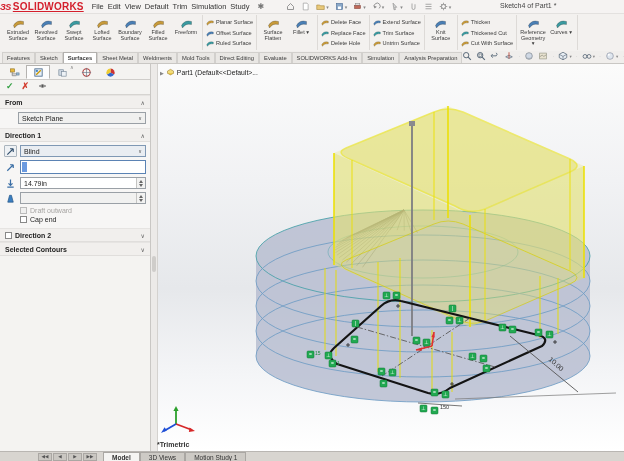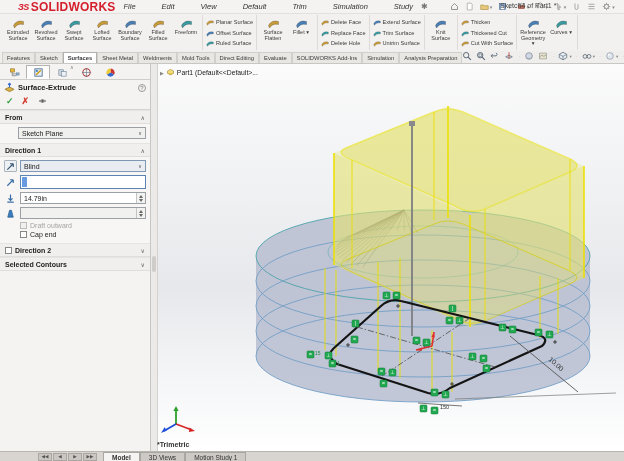--- a/index.html
+++ b/index.html
@@ -2,24 +2,24 @@
 <html><head>
 <meta charset="utf-8">
 <style>
   *{margin:0;padding:0;box-sizing:border-box;}
   html,body{width:624px;height:461px;overflow:hidden;}
   body{font-family:"Liberation Sans",sans-serif;position:relative;background:#fff;color:#222;-webkit-font-smoothing:antialiased;}
   #page{position:absolute;left:0;top:0;width:624px;height:461px;overflow:hidden;background:#fff;}
 
   
   .titlebar{position:absolute;left:0;top:0;width:624px;height:14px;background:#f5f3f2;border-bottom:1px solid #e3e1df;display:flex;align-items:center;font-size:7.5px;z-index:6;}
-  .logo{display:flex;align-items:center;margin:0 8px 0 18px;white-space:nowrap;}
+  .logo{display:flex;align-items:center;margin:0 8px 0 0;white-space:nowrap;}
   .logo .mark{color:#d41f2c;font-weight:bold;font-style:italic;font-size:9px;letter-spacing:-0.5px;margin-right:2px;}
-  .logo .word{color:#d41f2c;font-weight:bold;font-size:12px;letter-spacing:0.2px;}
-  .menus{display:flex;gap:26px;color:#333;font-style:italic;}
+  .logo .word{color:#d41f2c;font-weight:bold;font-size:10px;letter-spacing:0.2px;text-decoration:underline;}
+  .menus{display:flex;gap:4px;color:#333;}
   .menus span{cursor:default;}
   .pin{margin:0 8px;color:#777;font-size:8px;}
   .quick{display:flex;align-items:center;gap:6px;margin-left:14px;}
   .qi{display:flex;align-items:center;gap:1px;}
   .qi svg{width:9px;height:9px;}
   .qi .car{font-size:5px;color:#888;}
   .doctitle{position:absolute;left:500px;top:2px;width:120px;color:#444;font-size:7px;white-space:nowrap;}
 
   
   .ribbon{position:absolute;left:0;top:14px;width:624px;height:37px;background:#f3f1ef;display:flex;align-items:stretch;padding:1px 2px;z-index:6;}
@@ -711,28 +711,20 @@
         </span>
         <span class="pm-tab">
           <svg class="" viewBox="0 0 12 12">
             <path d="M6 6 L6 1.6 A4.4 4.4 0 0 1 9.9 8.2 Z" fill="#cc3333"></path>
             <path d="M6 6 L9.9 8.2 A4.4 4.4 0 0 1 2.1 8.2 Z" fill="#3366cc"></path>
             <path d="M6 6 L2.1 8.2 A4.4 4.4 0 0 1 6 1.6 Z" fill="#eecc33"></path>
           </svg>
         </span>
       </div>
 
-  <div class="pm-title">
-    <svg viewBox="0 0 12 12">
-          <path d="M1 8 L6 5.5 L11 8 L6 10.5 Z" fill="#d8b34a" stroke="#97751f" stroke-width="0.8"></path>
-          <path d="M6 1.5 V6 M4.5 3 L6 1.5 L7.5 3" stroke="#3366cc" fill="none" stroke-width="1.2"></path>
-        </svg>
-    <span class="t">Surface-Extrude</span>
-    <span class="help">?</span>
-  </div>
 
   <div class="pm-actions">
     <span class="ok">✓</span>
     <span class="cancel">✗</span>
     <svg viewBox="0 0 12 12">
           <path d="M1 6 Q6 1.5 11 6 Q6 10.5 1 6 Z" fill="none" stroke="#555" stroke-width="1"></path>
           <circle cx="6" cy="6" r="1.8" fill="#555"></circle>
         </svg>
   </div>
 

